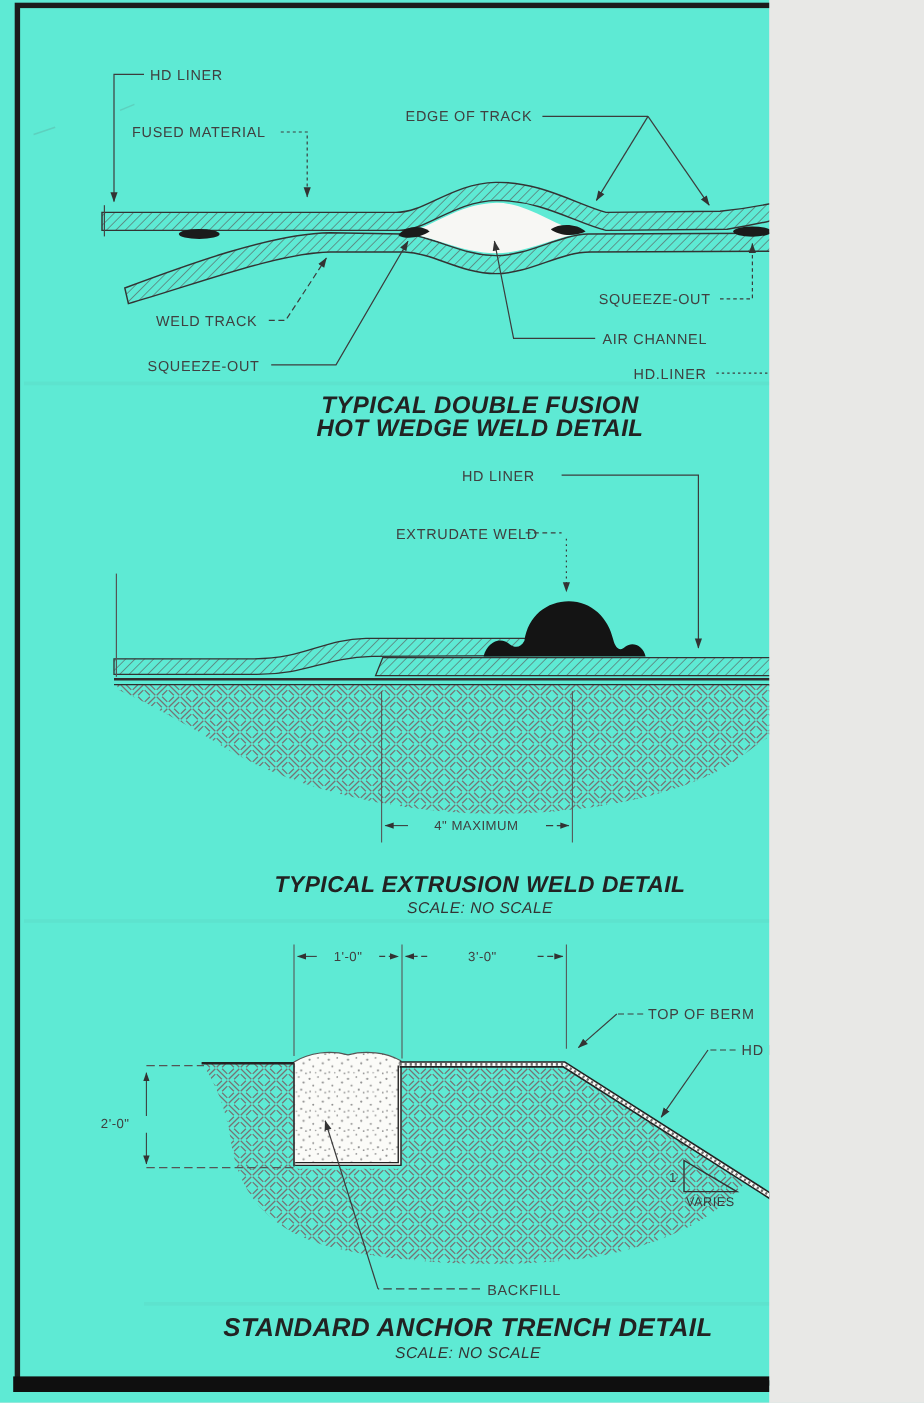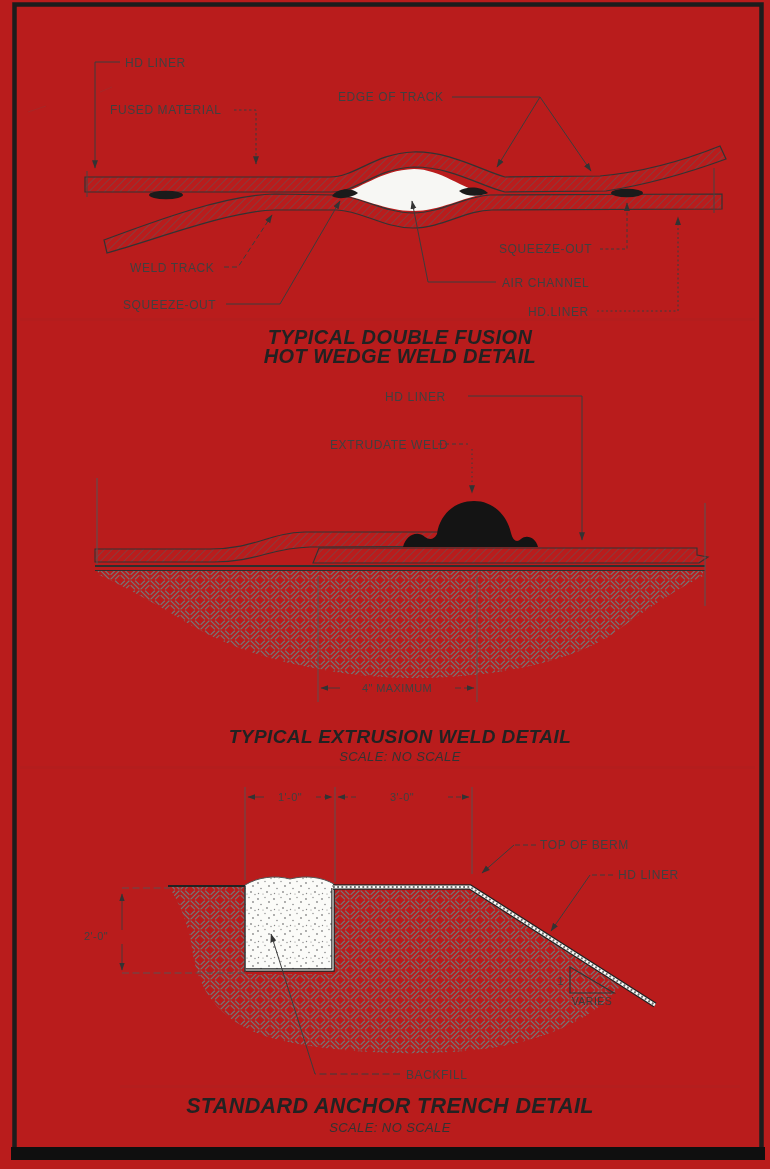--- a/index.html
+++ b/index.html
@@ -1,16 +1,16 @@
 <!DOCTYPE html>
 <html><head>
 <meta charset="utf-8">
 <style>
   html,body{margin:0;padding:0;background:#e8e8e6;}
-  .sheet{position:relative;width:770px;height:1169px;background:#b91c1c;overflow:hidden;
+  .sheet{position:relative;width:641px;height:1169px;background:#5eead4;overflow:hidden;
          font-family:"Liberation Sans",sans-serif;}
   svg{position:absolute;left:0;top:0;}
   text{fill:#3a3a3a;}
   .lbl{font-size:12px;letter-spacing:.6px;fill:#404040;}
   .dim{font-size:11px;letter-spacing:.4px;fill:#404040;}
   .ttl{font-weight:bold;font-style:italic;fill:#222;letter-spacing:.4px;}
   .scl{font-style:italic;font-size:13px;fill:#333;letter-spacing:.4px;}
 </style>
 </head>
 <body>

